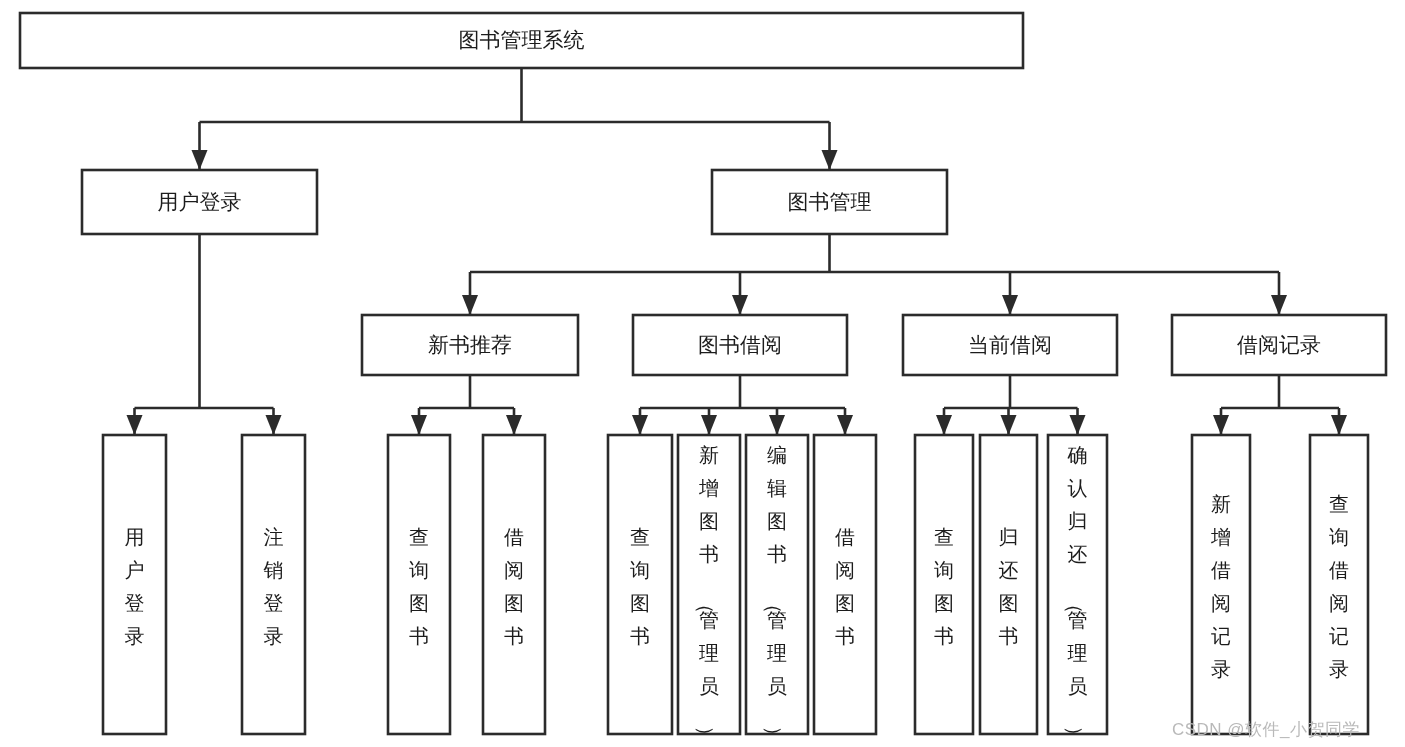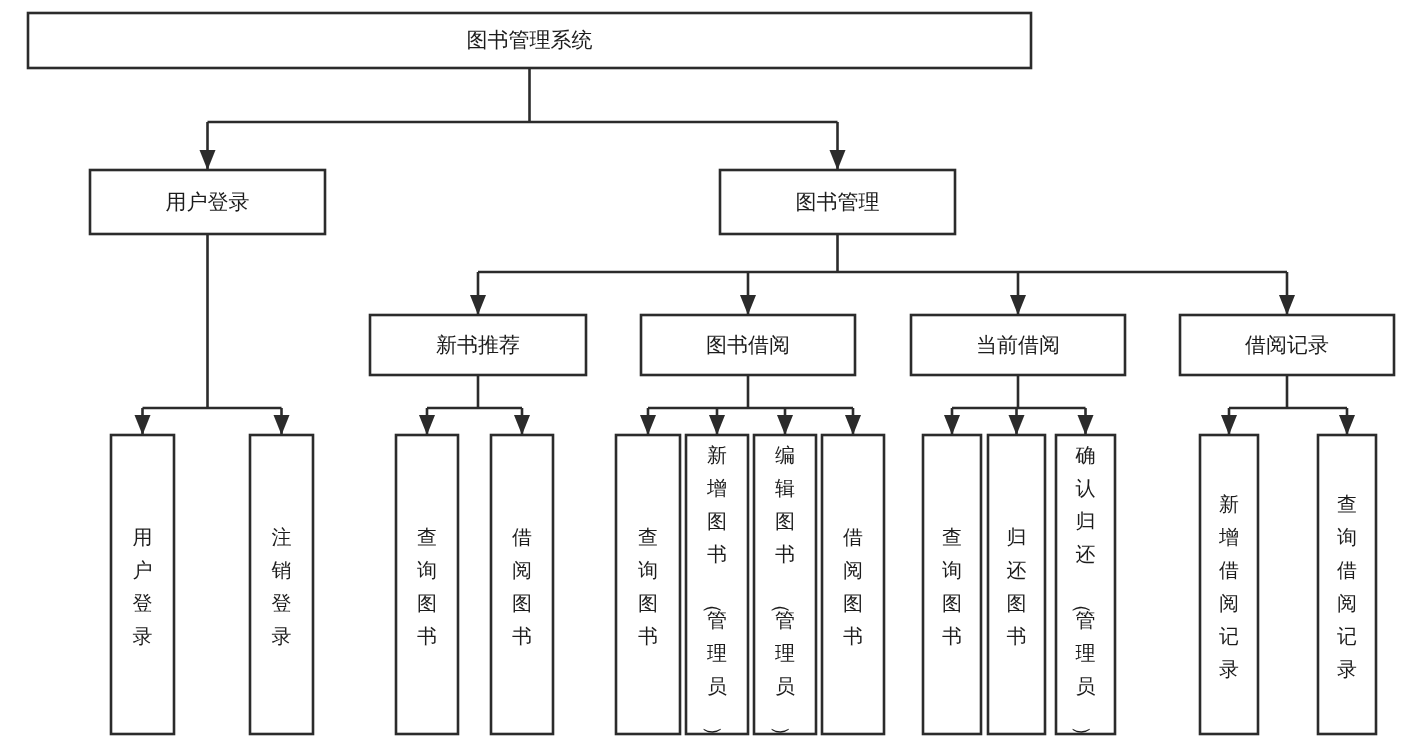--- a/index.html
+++ b/index.html
@@ -9,21 +9,21 @@
   }
   body {
     width: 1405px;
     height: 747px;
     font-family: "Liberation Sans", "DejaVu Sans", sans-serif;
     overflow: hidden;
     position: relative;
   }
   #diagram-root {
     position: absolute;
-    left: 8px;
+    left: 0;
     top: 0;
     width: 1368px;
     height: 747px;
   }
   svg#flow {
     display: block;
     width: 1405px;
     height: 747px;
   }
   .node-box {
@@ -160,13 +160,14 @@
         <rect x="980" y="435" width="57" height="299" class="node-box" rx="0"></rect>
         <text x="1008.5" y="0" class="node-label-vertical"><tspan x="1008.5" y="544.24">归</tspan><tspan x="1008.5" y="577.24">还</tspan><tspan x="1008.5" y="610.24">图</tspan><tspan x="1008.5" y="643.24">书</tspan></text>
         <rect x="1048" y="435" width="59" height="299" class="node-box" rx="0"></rect>
         <text x="1077.5" y="0" class="node-label-vertical"><tspan x="1077.5" y="461.74">确</tspan><tspan x="1077.5" y="494.74">认</tspan><tspan x="1077.5" y="527.74">归</tspan><tspan x="1077.5" y="560.74">还</tspan><tspan x="1077.5" y="593.74" rotate="90">（</tspan><tspan x="1077.5" y="626.74">管</tspan><tspan x="1077.5" y="659.74">理</tspan><tspan x="1077.5" y="692.74">员</tspan><tspan x="1077.5" y="725.74" rotate="90">）</tspan></text>
         <rect x="1192" y="435" width="58" height="299" class="node-box" rx="0"></rect>
         <text x="1221" y="0" class="node-label-vertical"><tspan x="1221" y="511.24">新</tspan><tspan x="1221" y="544.24">增</tspan><tspan x="1221" y="577.24">借</tspan><tspan x="1221" y="610.24">阅</tspan><tspan x="1221" y="643.24">记</tspan><tspan x="1221" y="676.24">录</tspan></text>
         <rect x="1310" y="435" width="58" height="299" class="node-box" rx="0"></rect>
         <text x="1339" y="0" class="node-label-vertical"><tspan x="1339" y="511.24">查</tspan><tspan x="1339" y="544.24">询</tspan><tspan x="1339" y="577.24">借</tspan><tspan x="1339" y="610.24">阅</tspan><tspan x="1339" y="643.24">记</tspan><tspan x="1339" y="676.24">录</tspan></text>
       </g>
   </svg>
+  <div class="watermark">CSDN @软件_小贺同学</div>
 </div>
 
 </body></html>

